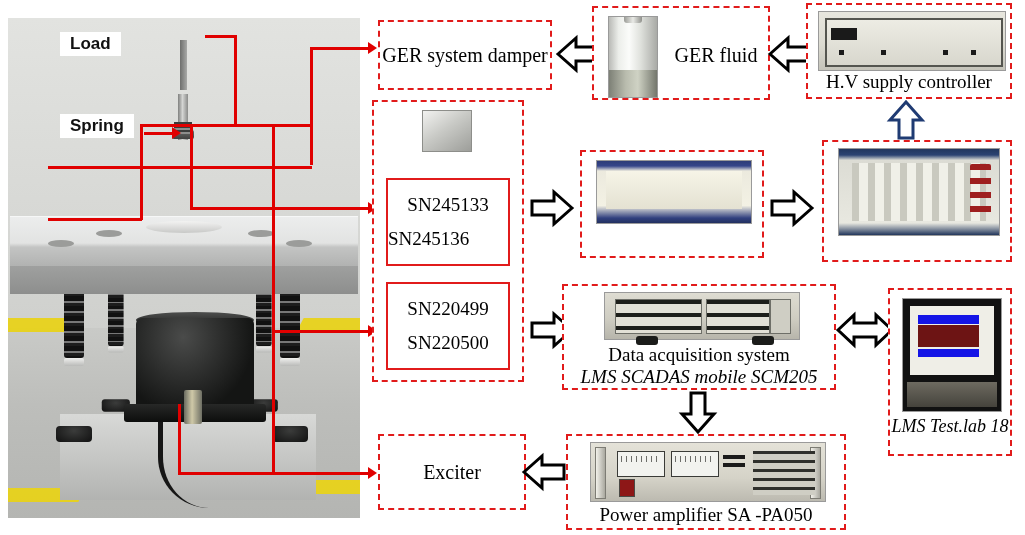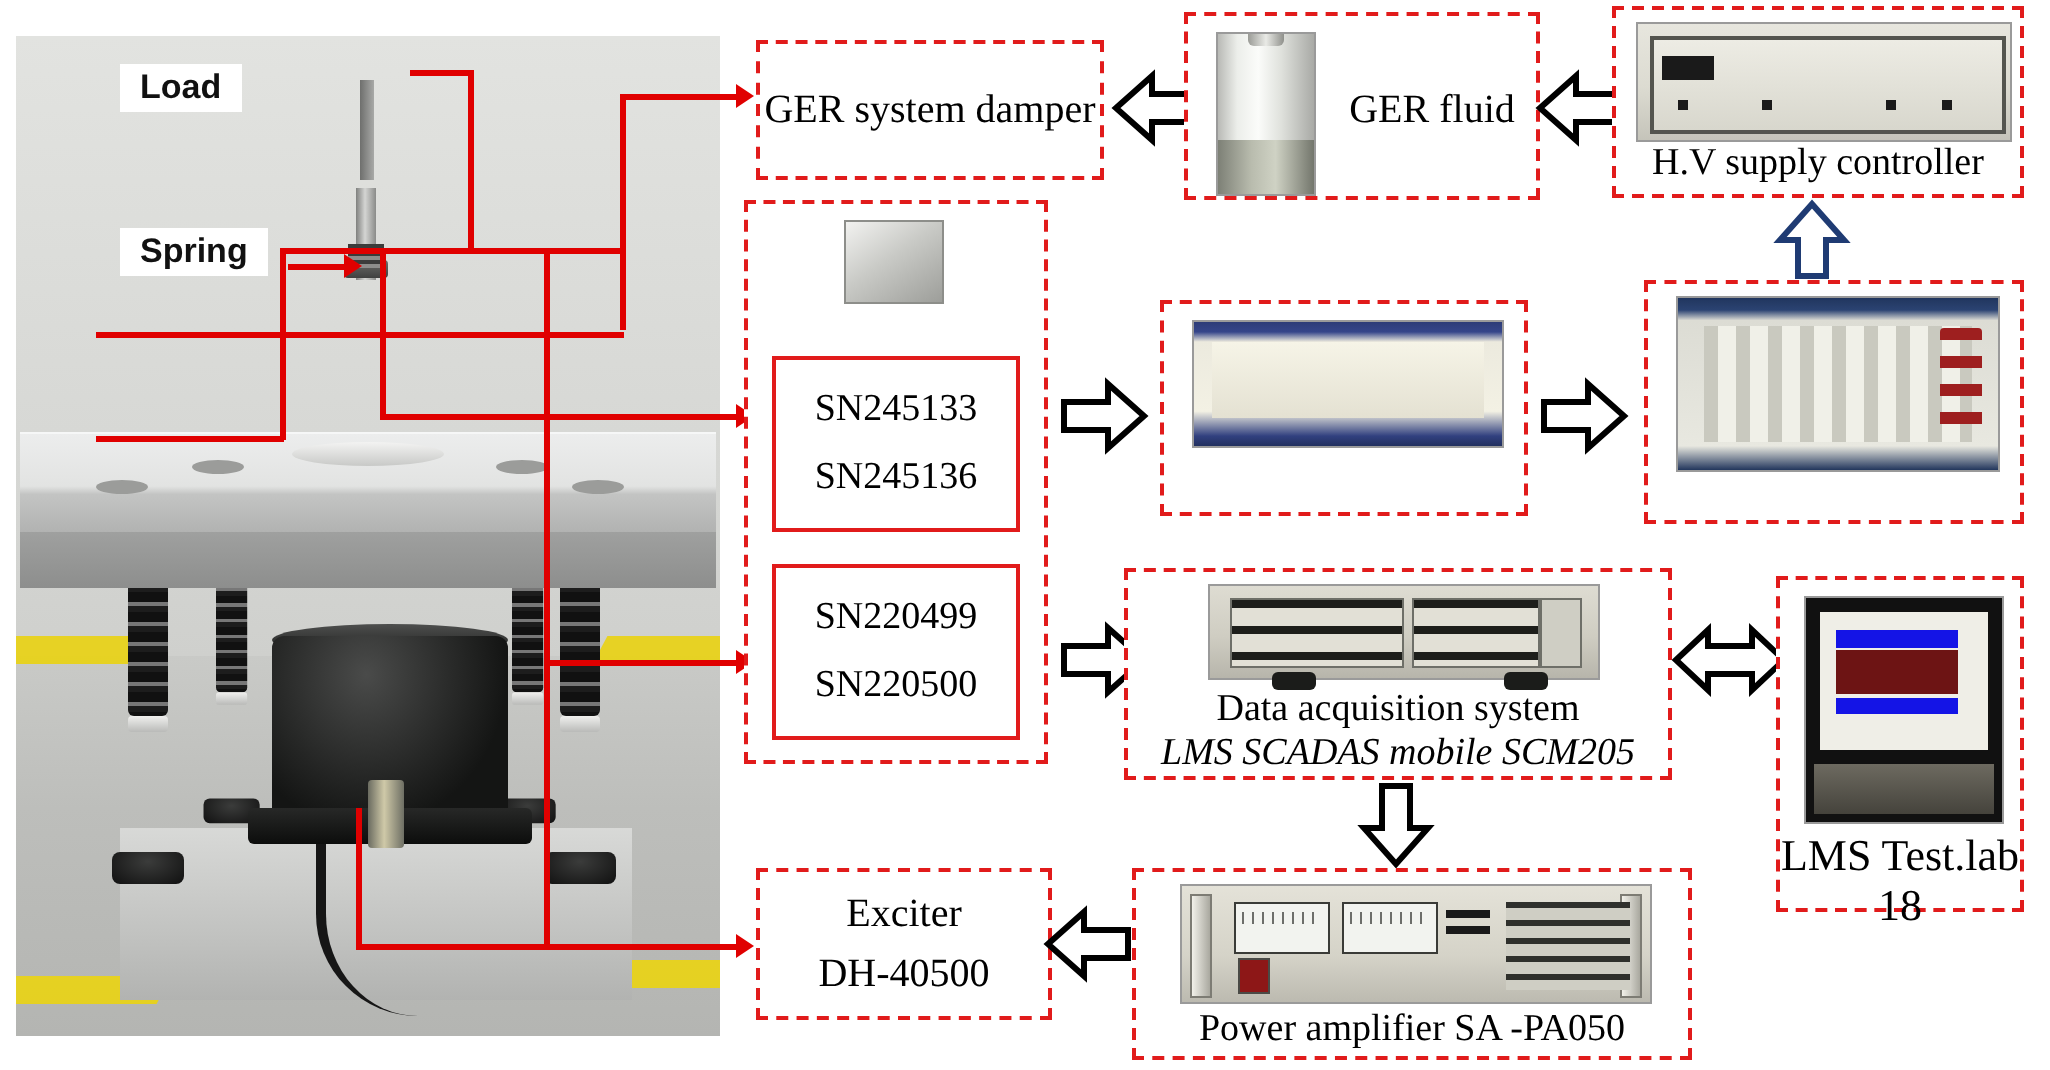--- a/index.html
+++ b/index.html
@@ -274,21 +274,21 @@
   </svg>
 </div>
 
 <div class="dbox" style="left:372px;top:100px;width:152px;height:282px;">
   <div class="dev accel" style="left:48px;top:8px;width:48px;height:40px;">
     <div class="cap2"></div>
   </div>
 
   <div class="sbox" style="left:12px;top:76px;width:124px;height:88px;">
     <div style="position:absolute;left:0;top:14px;width:100%;text-align:center;font-size:19px;">SN245133</div>
-    <div style="position:absolute;left:0;top:48px;width:100%;text-align:center;font-size:19px;">SN245136</div>
+    <div style="position:absolute;left:0;top:48px;width:100%;text-align:left;font-size:19px;">SN245136</div>
   </div>
 
   <div class="sbox" style="left:12px;top:180px;width:124px;height:88px;">
     <div style="position:absolute;left:0;top:14px;width:100%;text-align:center;font-size:19px;">SN220499</div>
     <div style="position:absolute;left:0;top:48px;width:100%;text-align:center;font-size:19px;">SN220500</div>
   </div>
 </div>
 
 <div class="arrow" style="left:528px;top:188px;">
   <svg width="46" height="40" viewBox="0 0 46 40">
@@ -341,33 +341,32 @@
 
 <div class="dbox" style="left:888px;top:288px;width:124px;height:168px;">
   <div class="dev laptop" style="left:12px;top:8px;width:98px;height:112px;">
     <div class="scr">
       <div class="b1" style="top:14%;height:12%;"></div>
       <div class="b2" style="top:28%;height:32%;"></div>
       <div class="b1" style="top:62%;height:12%;"></div>
     </div>
     <div class="kb"></div>
   </div>
-  <div class="cap" style="top:126px;font-size:22px;">LMS Test.lab 18</div>
+  <div class="cap" style="top:126px;font-size:18px;font-style:italic;">LMS Test.lab 18</div>
 </div>
 
 <div class="arrow" style="left:678px;top:390px;">
   <svg width="40" height="44" viewBox="0 0 40 44">
     <polygon points="20,42 4,24 13,24 13,3 27,3 27,24 36,24" fill="#ffffff" stroke="#000" stroke-width="3"></polygon>
   </svg>
 </div>
 
 <div class="dbox" style="left:378px;top:434px;width:148px;height:76px;">
   <div class="ctr">
     <div>Exciter</div>
-    <div>DH-40500</div>
   </div>
 </div>
 
 <div class="arrow" style="left:522px;top:452px;">
   <svg width="46" height="40" viewBox="0 0 46 40">
     <polygon points="2,20 20,4 20,13 42,13 42,27 20,27 20,36" fill="#ffffff" stroke="#000" stroke-width="3"></polygon>
   </svg>
 </div>
 
 <div class="dbox" style="left:566px;top:434px;width:280px;height:96px;">

